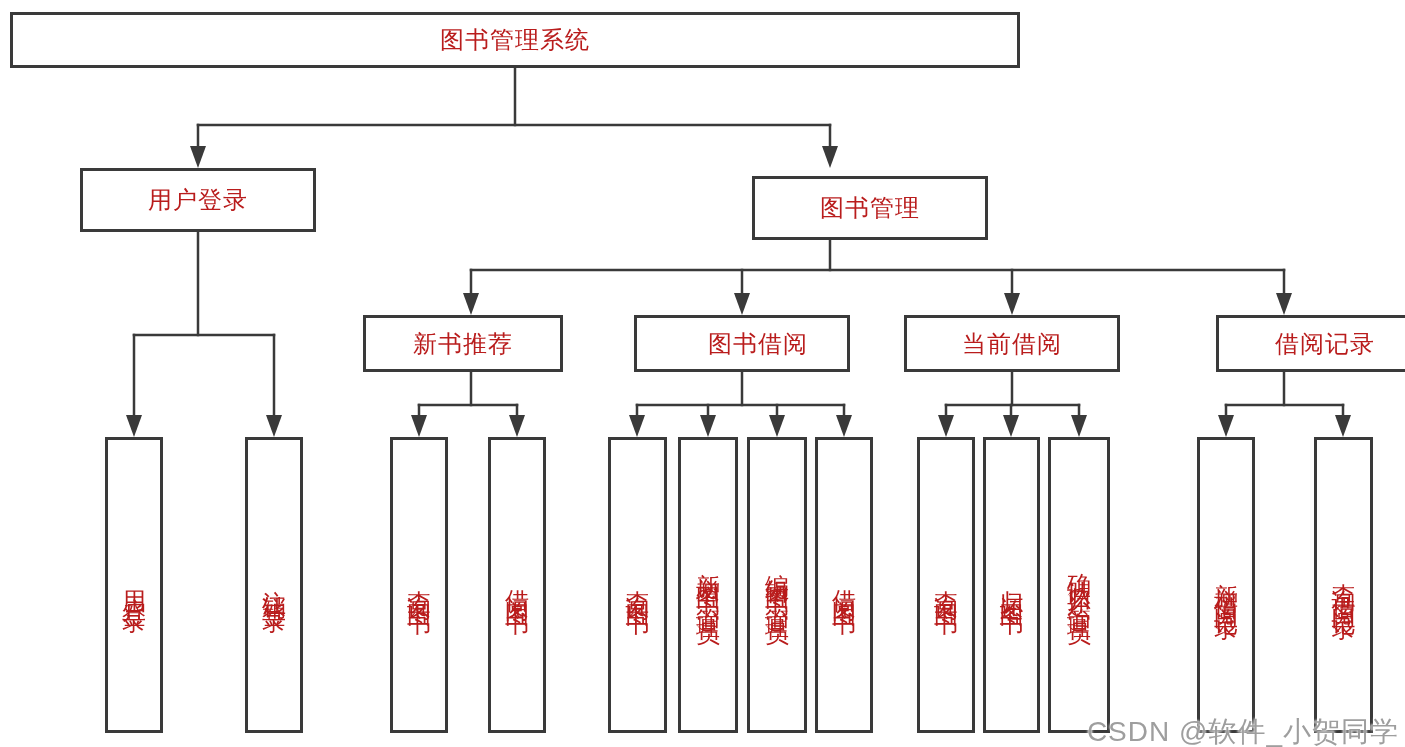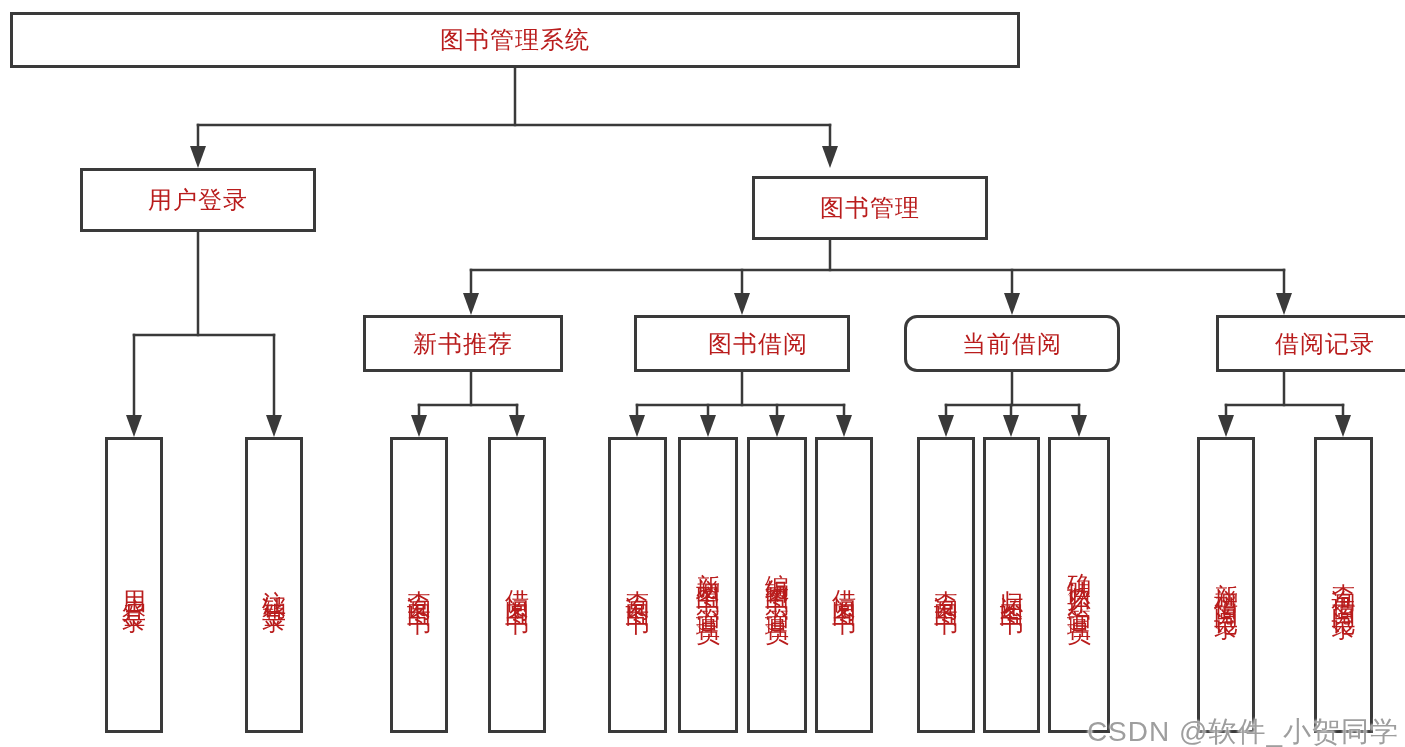--- a/index.html
+++ b/index.html
@@ -134,21 +134,21 @@
   <div class="node" style="left:752px; top:168px; width:236px; height:64px;margin-top:8px;">
     <span>图书管理</span>
   </div>
 
   <div class="node" style="left:363px; top:315px; width:200px; height:57px;">
     <span>新书推荐</span>
   </div>
   <div class="node" style="left:634px; top:315px; width:216px; height:57px;padding-left:32px;">
     <span>图书借阅</span>
   </div>
-  <div class="node" style="left:904px; top:315px; width:216px; height:57px;border-radius:13px;">
+  <div class="node" style="left:904px; top:315px; width:216px; height:57px;">
     <span>当前借阅</span>
   </div>
   <div class="node" style="left:1208px; top:315px; width:218px; height:57px;margin-left:8px;">
     <span>借阅记录</span>
   </div>
 
   <div class="node leaf" style="left:105px; width:58px;">
     <span class="vtext">用户登录</span>
   </div>
   <div class="node leaf" style="left:245px; width:58px;">

